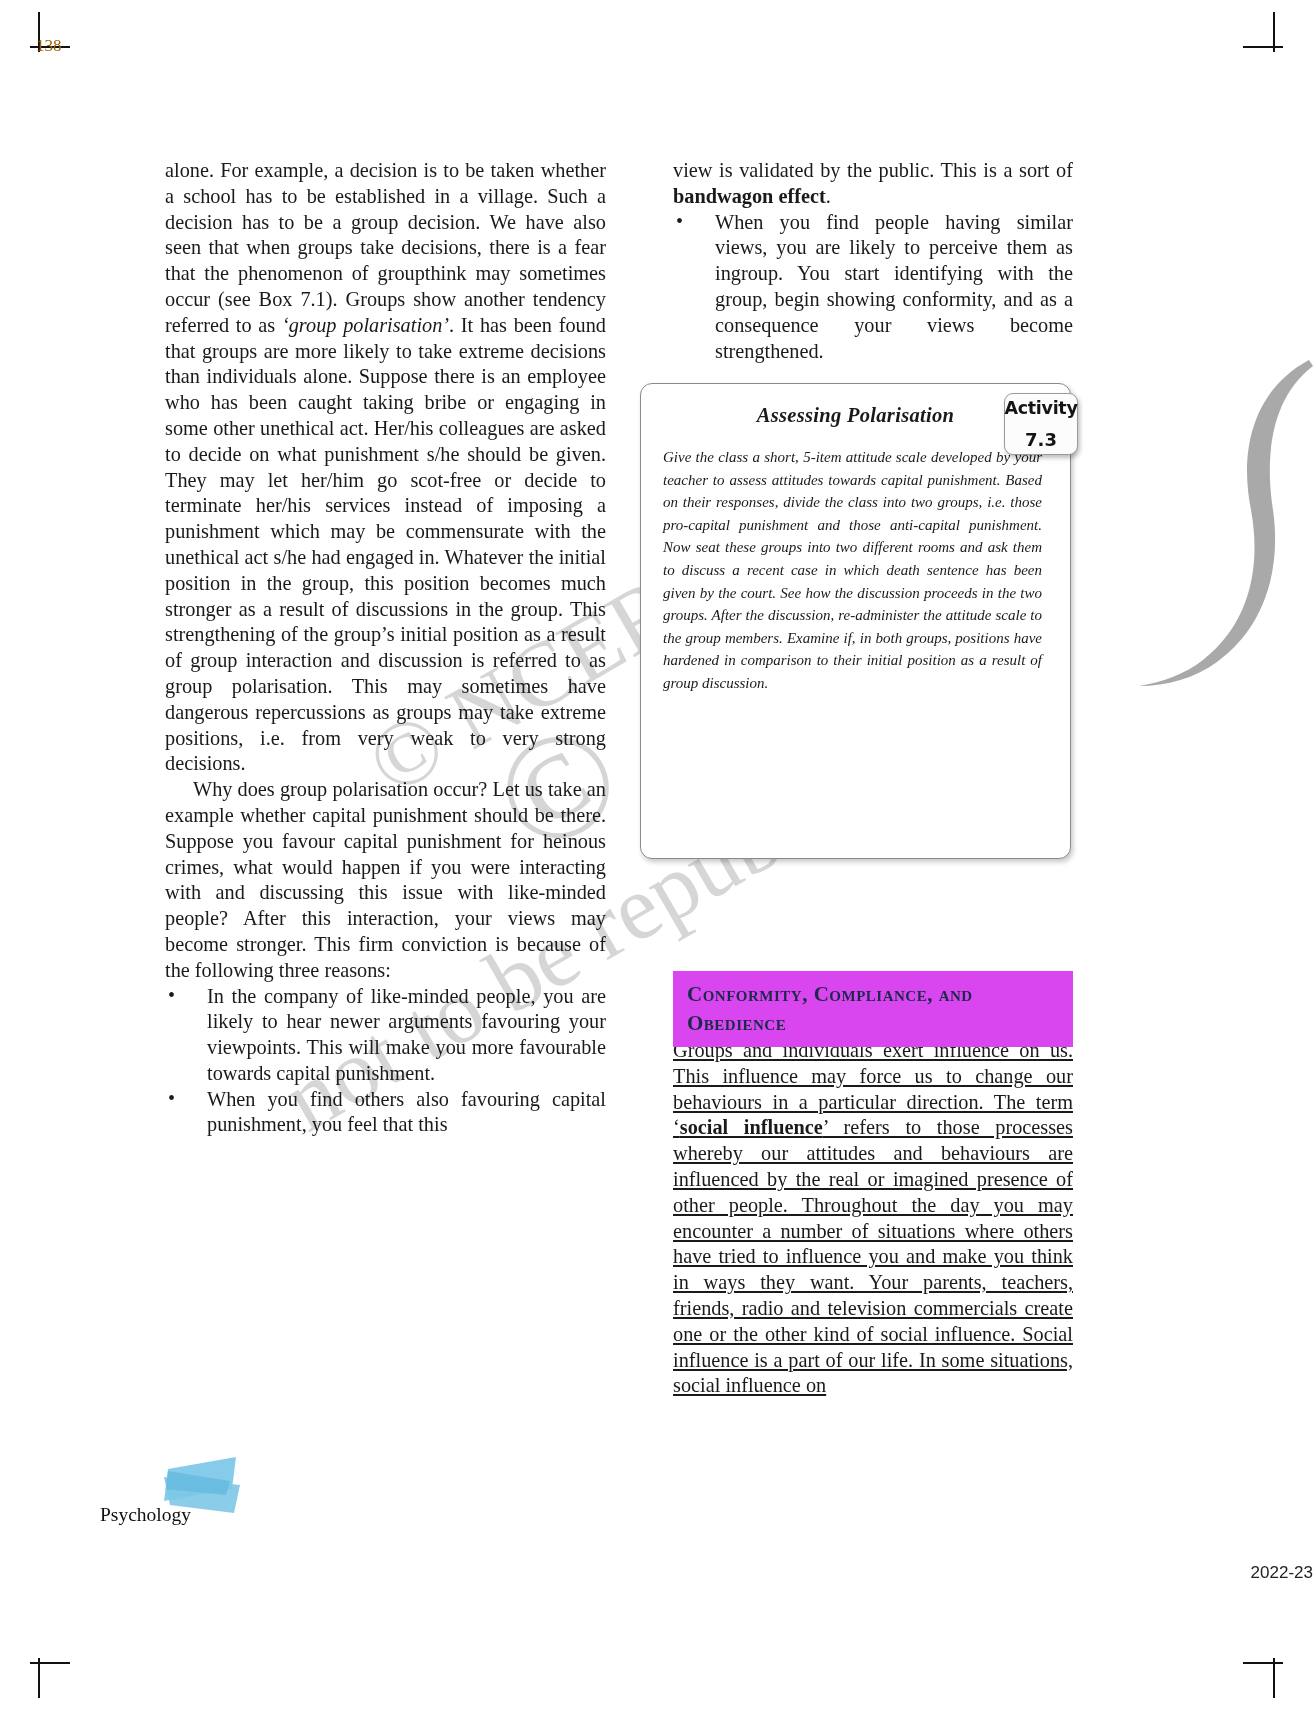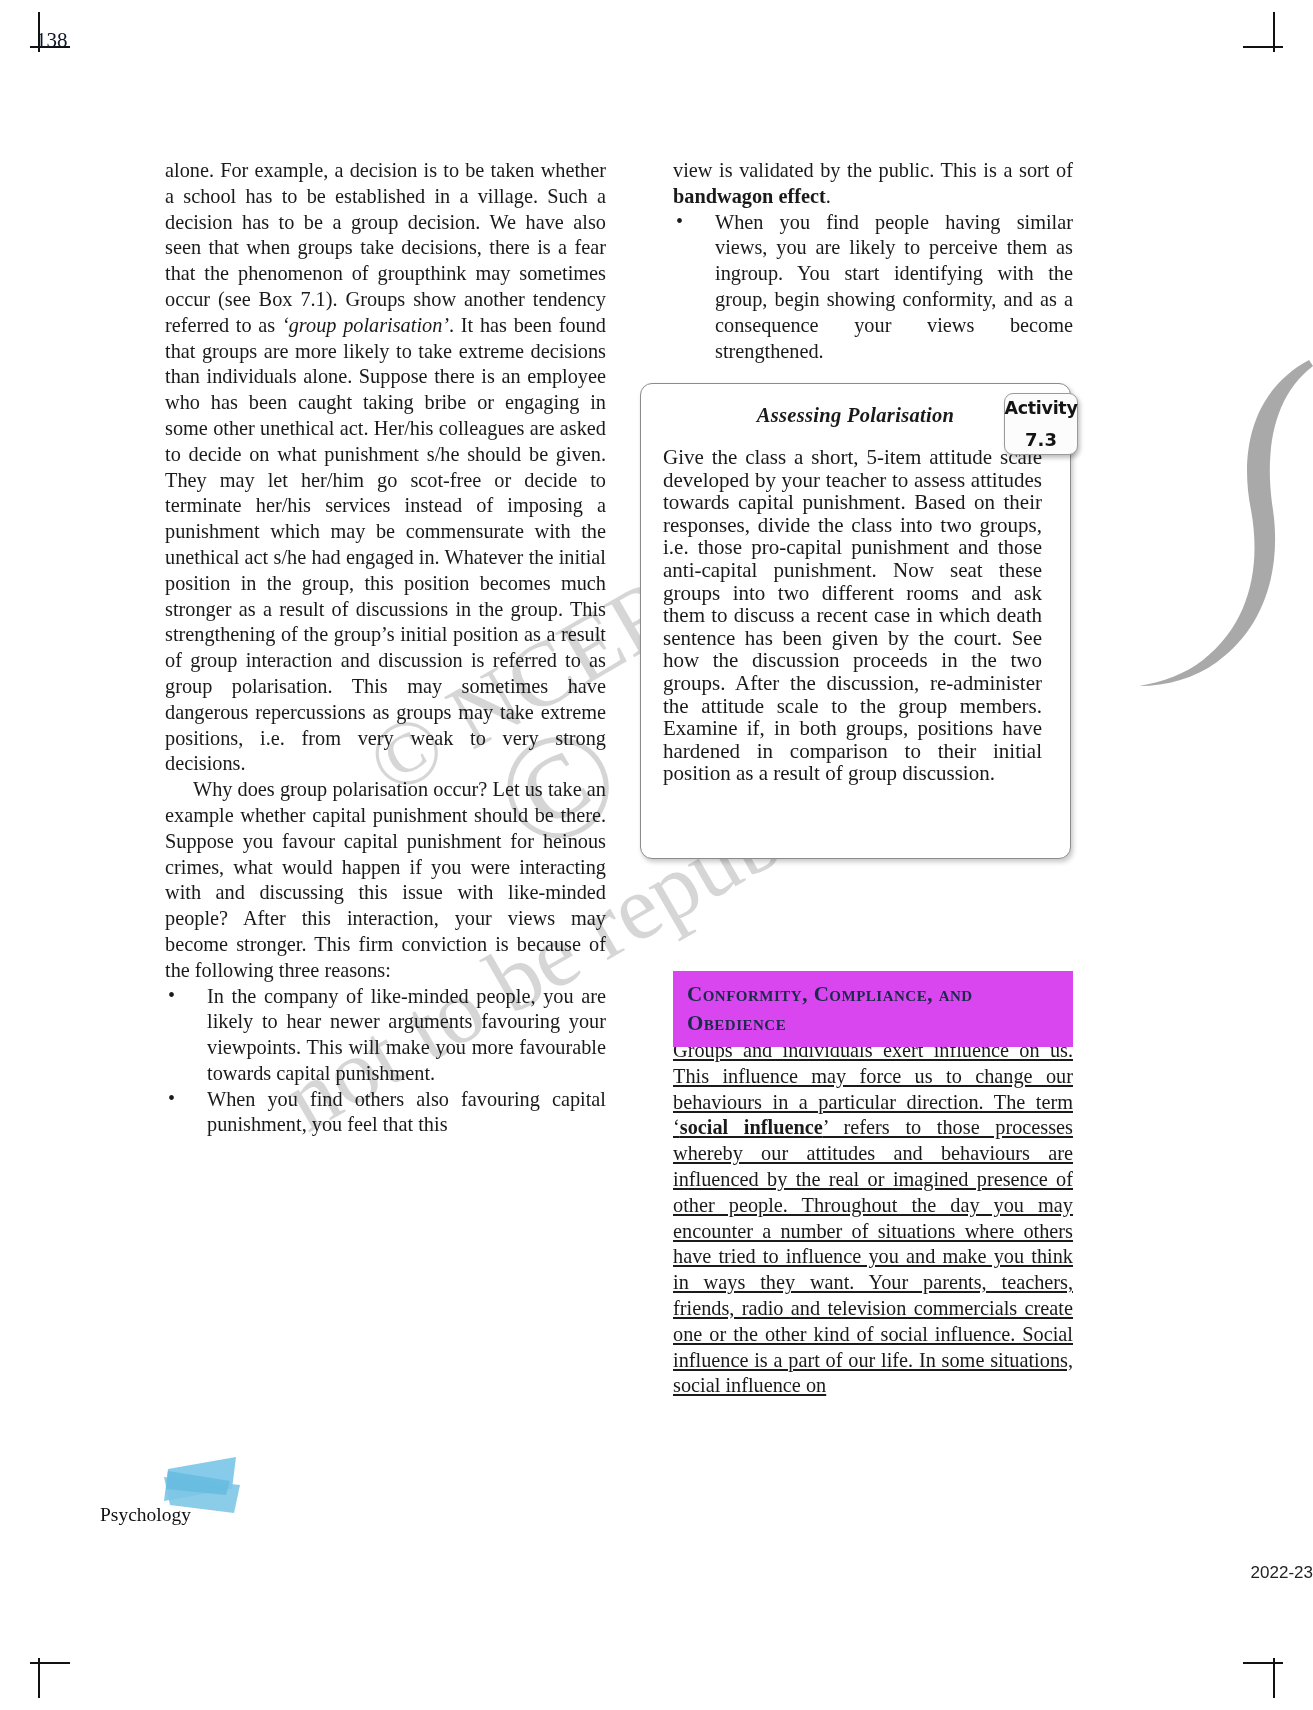--- a/index.html
+++ b/index.html
@@ -53,38 +53,38 @@
   i.it{font-style:italic;margin-top:8px;}
 
   
   .activity-wrap{position:absolute;left:640px;top:383px;width:433px;height:478px;z-index:4;}
   .activity-box{position:absolute;left:0;top:0;width:431px;height:476px;
      border:1.6px solid #8b8b8b;border-radius:12px;background:#fff;
      box-shadow:2px 3px 5px rgba(0,0,0,.22);box-sizing:border-box;}
   .activity-title{position:absolute;left:0;right:0;top:20px;text-align:center;
      font-weight:bold;font-style:italic;font-size:20.5px;letter-spacing:.3px;}
   .activity-body{position:absolute;left:22px;right:28px;top:62px;
-     font-size:21px;line-height:22.6px;text-align:justify;}
+     font-style:italic;font-size:15px;line-height:22.6px;text-align:justify;}
   .activity-badge{position:absolute;left:364px;top:10px;width:72px;height:60px;
      border:1.3px solid #9a9a9a;border-radius:9px;background:#fcfcfc;
      box-shadow:2px 3px 4px rgba(0,0,0,.25);
      display:flex;flex-direction:column;align-items:center;justify-content:center;
      font-family:"DejaVu Sans",sans-serif;font-weight:bold;color:#141414;z-index:6;gap:12px;}
   .activity-badge .a-l1{font-size:17.5px;line-height:19px;letter-spacing:-.3px;}
   .activity-badge .a-l2{font-size:18px;line-height:19px;}
 
   
   .sec-head{position:absolute;left:673px;top:971px;width:400px;min-height:58px;
      background:#d946ef;box-sizing:border-box;padding:9px 10px 9px 14px;z-index:4;}
   .sec-head span{display:block;color:#1b2a4a;font-weight:bold;
      font-size:21px;line-height:29px;font-variant:small-caps;letter-spacing:.5px;}
 
   
   .pgnum-wrap{position:absolute;left:160px;top:1455px;width:260px;height:70px;z-index:4;}
-  .pgnum{position:absolute;left:36px;top:28px;font-size:21px;color:#0f172a;
+  .pgnum{position:absolute;left:36px;top:36px;font-size:17px;color:#a16207;
          font-family:"Liberation Serif",serif;z-index:5;}
   .booktitle{position:absolute;left:100px;top:1504px;font-size:19.5px;color:#111;z-index:5;}
   .year{position:absolute;left:0;right:0;top:1563px;text-align:right;
         font-size:17px;color:#222;font-family:"Liberation Sans",sans-serif;z-index:4;}
 </style>
 </head>
 <body>
 
 <div class="crop tl">
     <i class="v"></i>

